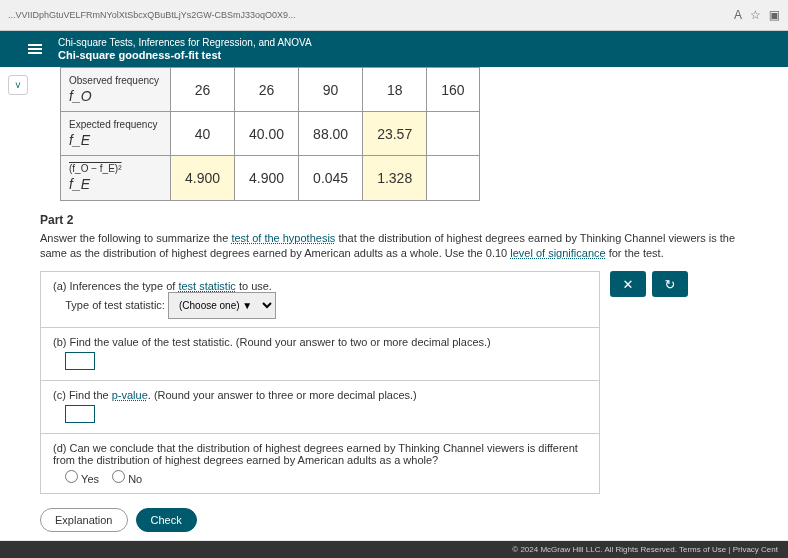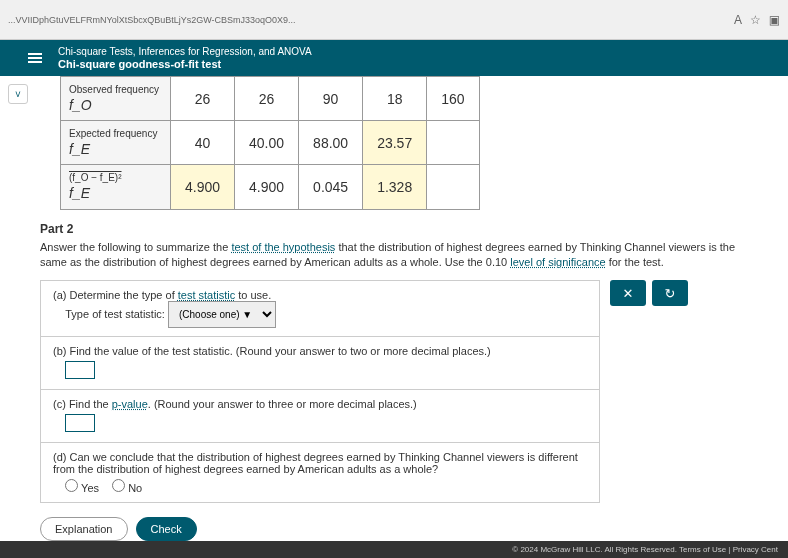--- a/index.html
+++ b/index.html
@@ -1,17 +1,17 @@
 <!DOCTYPE html>
 <html><head>
 <meta charset="utf-8">
 <style>
 *{margin:0;padding:0;box-sizing:border-box;font-family:Arial,sans-serif}
 body{background:#e8e8e8;width:788px;height:558px;overflow:hidden;font-size:11px;color:#333}
-.browser-bar{background:#f0f0f0;height:40px;display:flex;align-items:center;padding:0 8px;gap:8px;border-bottom:1px solid #ccc}
+.browser-bar{background:#f0f0f0;height:31px;display:flex;align-items:center;padding:0 8px;gap:8px;border-bottom:1px solid #ccc}
 .url{flex:1;font-size:9px;color:#666;overflow:hidden;white-space:nowrap}
 .br-icon{color:#666;font-size:12px}
 .header{background:#005a6e;color:#fff;padding:6px 28px;display:flex;align-items:center;gap:10px}
 .menu-btn{width:20px;height:20px;display:flex;flex-direction:column;justify-content:center;gap:2px;cursor:pointer}
 .menu-btn span{height:2px;background:#fff;width:14px}
 .header-text{font-size:10px}
 .header-title{font-size:11px;font-weight:bold;margin-top:1px}
 .progress-area{display:flex;align-items:center;gap:6px;position:absolute;right:10px;top:34px}
 .progress-seg{width:24px;height:7px;border-radius:2px}
 .seg-done{background:#3cb371}
@@ -117,21 +117,21 @@
 
   <div class="part-title">Part 2</div>
   <p class="instructions">
     <span>Answer the following to summarize the </span><span class="link">test of the hypothesis</span><span> that the distribution of highest degrees earned by Thinking Channel viewers is the same as the distribution of highest degrees earned by American adults as a whole. Use the 0.10 </span><span class="link">level of significance</span><span> for the test.</span>
   </p>
 
   <div class="qbox-wrap">
     <div class="qbox-left">
       <div class="question-box">
         <div class="q-item">
-          <span>(a)</span> <span>Determine the type of </span><span class="link">test statistic</span><span> to use.</span><br>
+          <span>(a)</span> <span>Inferences the type of </span><span class="link">test statistic</span><span> to use.</span><br>
           &nbsp;&nbsp;&nbsp;&nbsp;<span>Type of test statistic:</span>
           <select><option>(Choose one) ▼</option></select>
         </div>
         <div class="q-item">
           <span>(b)</span> <span>Find the value of the test statistic. (Round your answer to two or more decimal places.)</span><br>
           &nbsp;&nbsp;&nbsp;&nbsp;<span class="input-box"></span>
         </div>
         <div class="q-item">
           <span>(c)</span> <span>Find the </span><span class="link">p-value</span><span>. (Round your answer to three or more decimal places.)</span><br>
           &nbsp;&nbsp;&nbsp;&nbsp;<span class="input-box"></span>

